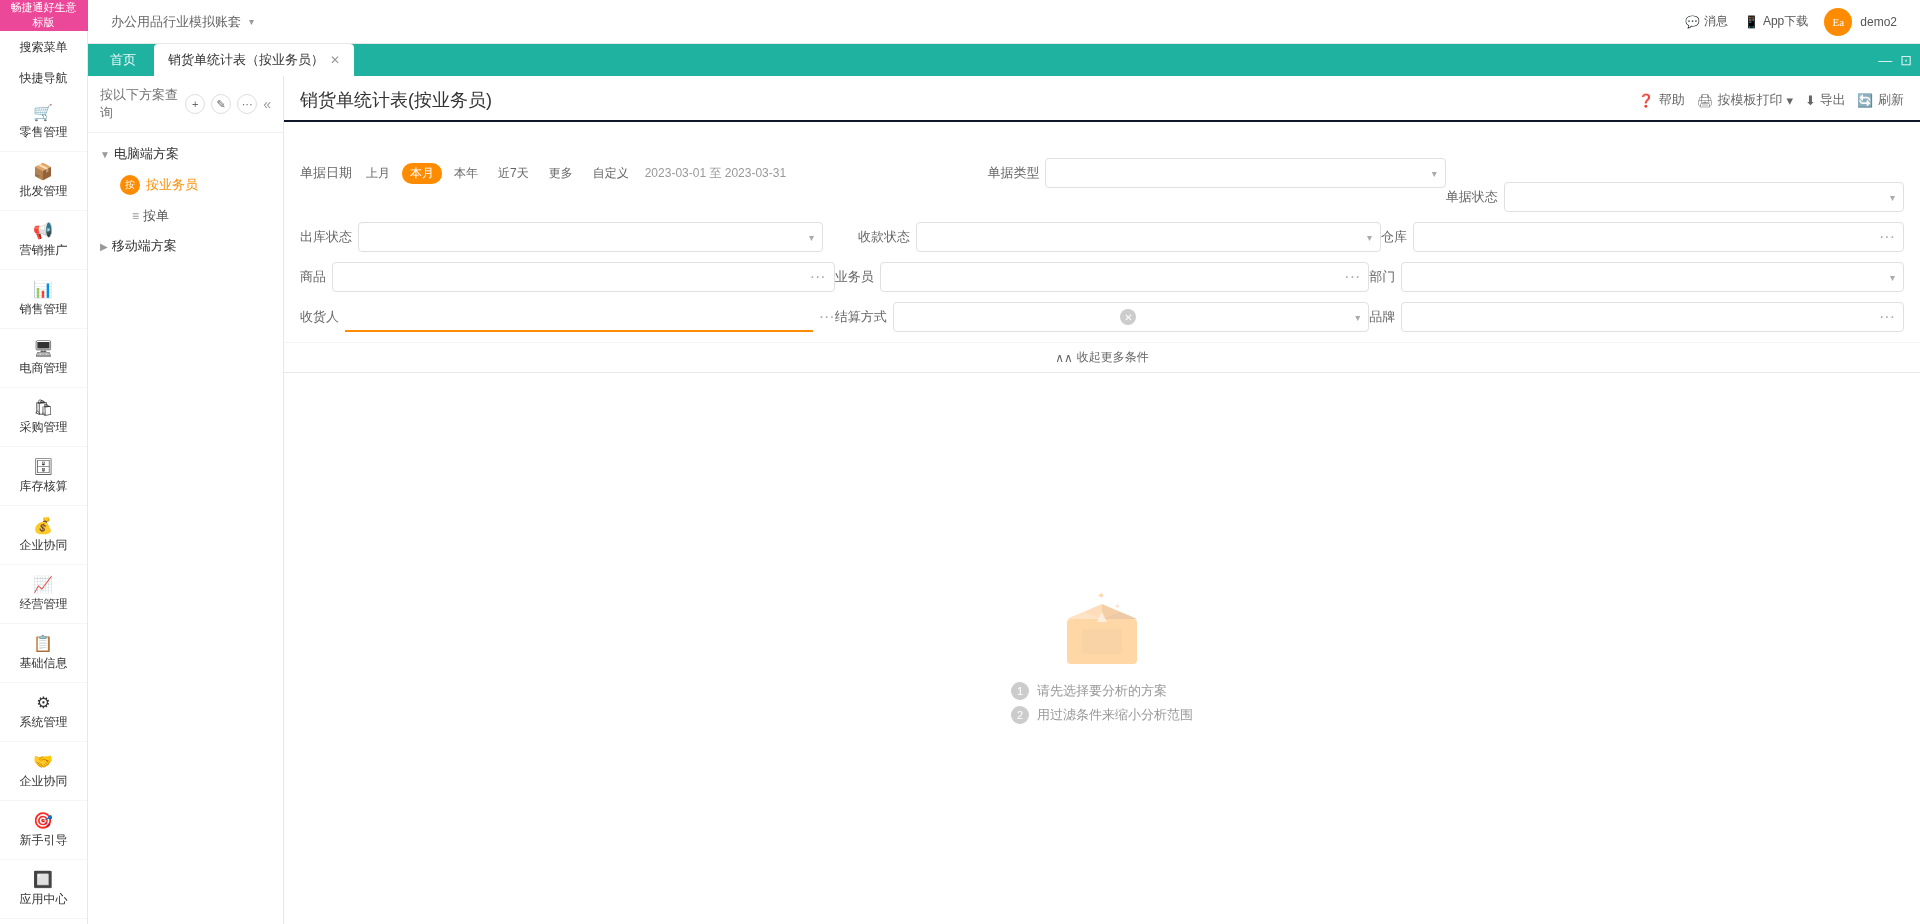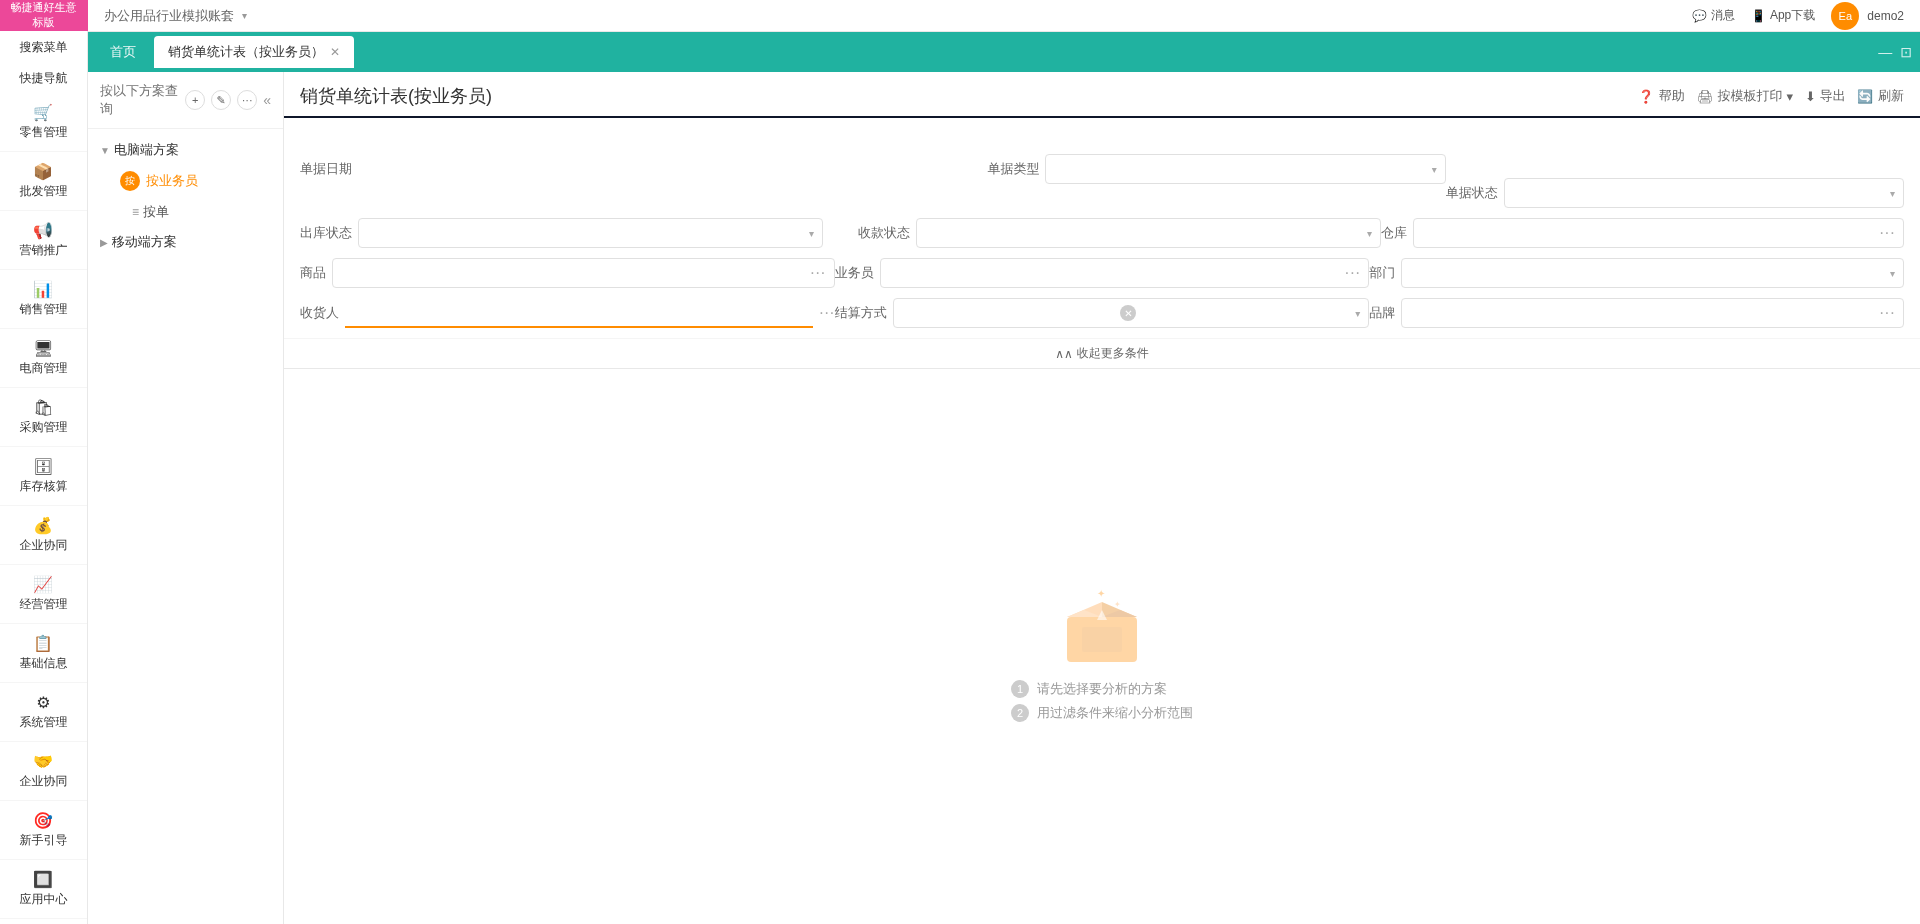--- a/index.html
+++ b/index.html
@@ -12,29 +12,29 @@
     .sidebar-search { padding: 8px 0; font-size: 12px; color: #333; cursor: pointer; text-align: center; width: 100%; }
     .sidebar-nav { padding: 6px 0; font-size: 12px; color: #333; cursor: pointer; text-align: center; width: 100%; }
     .sidebar-item { padding: 10px 0; font-size: 12px; color: #333; cursor: pointer; text-align: center; width: 100%; border-bottom: 1px solid #f5f5f5; }
     .sidebar-item-icon { font-size: 16px; margin-bottom: 2px; display: block; }
     .sidebar-divider { height: 1px; background: #f0f0f0; width: 100%; }
 
     
     .main { flex: 1; display: flex; flex-direction: column; overflow: hidden; }
 
     
-    .top-header { height: 32px; background: #fff; border-bottom: 1px solid #e8e8e8; display: flex; align-items: center; padding: 0 16px; justify-content: space-between; flex-shrink: 0; }
+    .top-header { height: 44px; background: #fff; border-bottom: 1px solid #e8e8e8; display: flex; align-items: center; padding: 0 23px; justify-content: space-between; flex-shrink: 0; }
     .header-left { display: flex; align-items: center; gap: 8px; color: #666; font-size: 13px; }
     .header-dropdown { color: #999; font-size: 10px; cursor: pointer; }
     .header-right { display: flex; align-items: center; gap: 16px; }
     .header-btn { display: flex; align-items: center; gap: 4px; color: #555; font-size: 12px; cursor: pointer; }
-    .user-avatar { width: 28px; height: 28px; border-radius: 50%; background: #ff8c00; display: flex; align-items: center; justify-content: center; color: #fff; font-size: 11px; }
-
-    
-    .tab-bar { height: 40px; background: #20b2a0; display: flex; align-items: center; padding: 0 8px; flex-shrink: 0; }
+    .user-avatar { width: 28px; height: 28px; border-radius: 50%; background: #ff8c00; display: flex; align-items: center; justify-content: center; color: #fff; font-size: 11px; font-family: Liberation Serif, serif; }
+
+    
+    .tab-bar { height: 32px; background: #20b2a0; display: flex; align-items: center; padding: 0 8px; flex-shrink: 0; }
     .tab { display: flex; align-items: center; gap: 6px; padding: 0 14px; height: 32px; background: transparent; color: rgba(255,255,255,0.8); border-radius: 4px 4px 0 0; cursor: pointer; font-size: 13px; }
     .tab.active { background: #fff; color: #333; }
     .tab-close { font-size: 12px; color: #999; cursor: pointer; }
     .tab-home { background: transparent; color: rgba(255,255,255,0.9); }
     .tab-window-controls { margin-left: auto; display: flex; gap: 8px; }
     .win-ctrl { color: rgba(255,255,255,0.8); font-size: 14px; cursor: pointer; }
 
     
     .content-area { flex: 1; display: flex; overflow: hidden; background: #f0f2f5; }
 
@@ -270,20 +270,29 @@
           </div>
         </div>
       </div>
 
       <div class="filter-and-action">
         <div class="filter-block">
 
           <div class="filter-row-wrap">
             <div class="fc" style="flex:1.8;">
               <span class="fc-label">单据日期</span>
+              <div class="date-filter">
+                <span class="date-tab">上月</span>
+                <span class="date-tab active">本月</span>
+                <span class="date-tab">本年</span>
+                <span class="date-tab">近7天</span>
+                <span class="date-tab">更多</span>
+                <span class="date-tab">自定义</span>
+                <span class="date-range">2023-03-01 至 2023-03-31</span>
+              </div>
             </div>
             <div class="fc" style="flex:1.2;">
               <span class="fc-label">单据类型</span>
               <div class="sel-box">
                 <span class="sel-box-text"></span>
                 <span class="sel-arrow">▾</span>
               </div>
             </div>
             <div class="fc" style="flex:1.2;margin-top:48px;">
               <span class="fc-label">单据状态</span>

